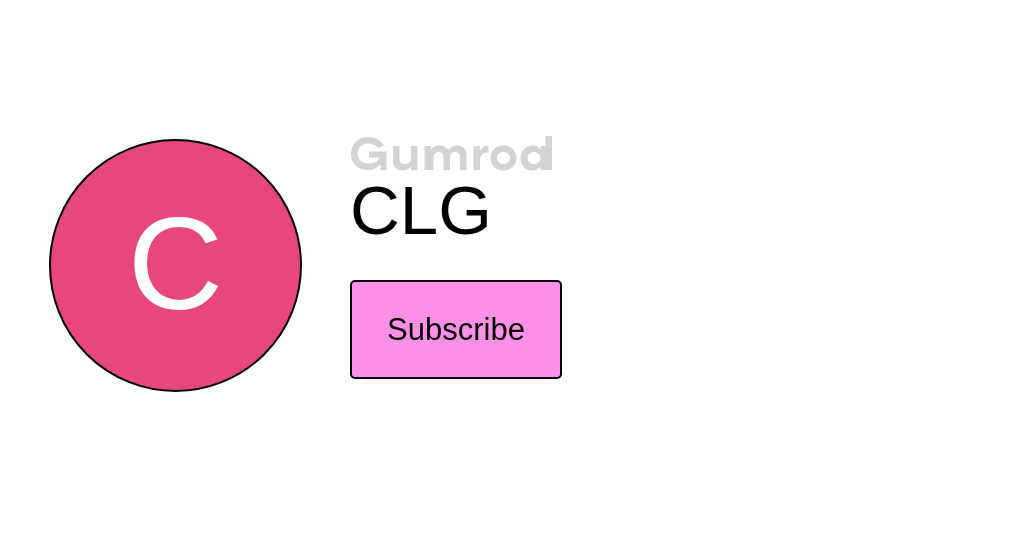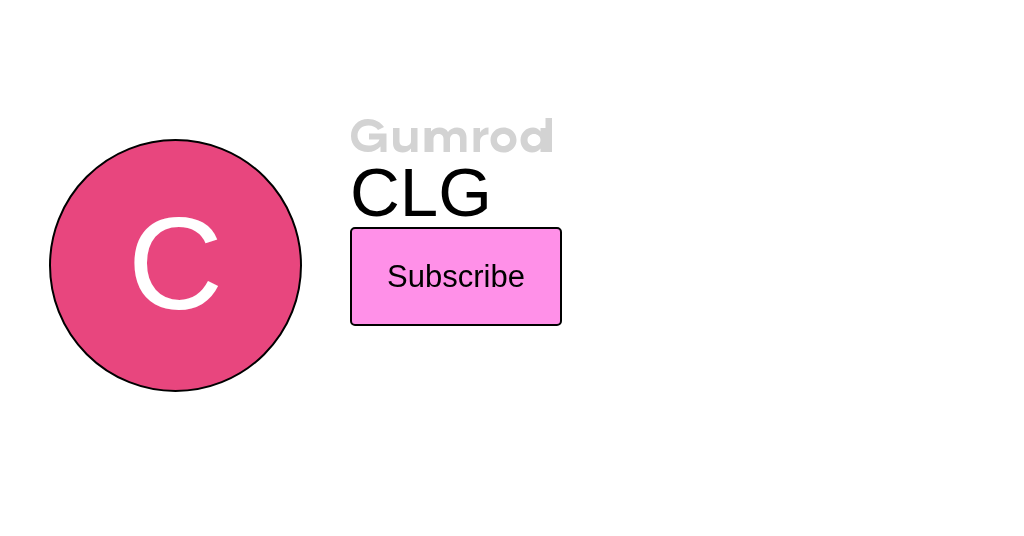--- a/index.html
+++ b/index.html
@@ -45,21 +45,21 @@
     line-height: 1;
     letter-spacing: 0;
     transform: translateY(-2px);
     user-select: none;
   }
 
   
   .profile-info {
     position: absolute;
     left: 350px;
-    top: 117px;
+    top: 135px;
     width: 560px;
   }
 
   
   .brand-logo {
     display: block;
     width: 202px;
     height: 36px;
     margin: 0 0 0 0;
   }
@@ -78,20 +78,21 @@
     font-weight: 400;
     line-height: 1.0;
     color: #000000;
     letter-spacing: 0px;
     white-space: nowrap;
   }
 
   
   .subscribe-button {
     display: block;
+    margin-top: 35px;
     width: 212px;
     height: 99px;
     background: #ff90e8;
     border: 2px solid #000000;
     border-radius: 5px;
     box-sizing: border-box;
     font-family: "Liberation Sans", sans-serif;
     font-size: 31px;
     font-weight: 400;
     color: #000000;

